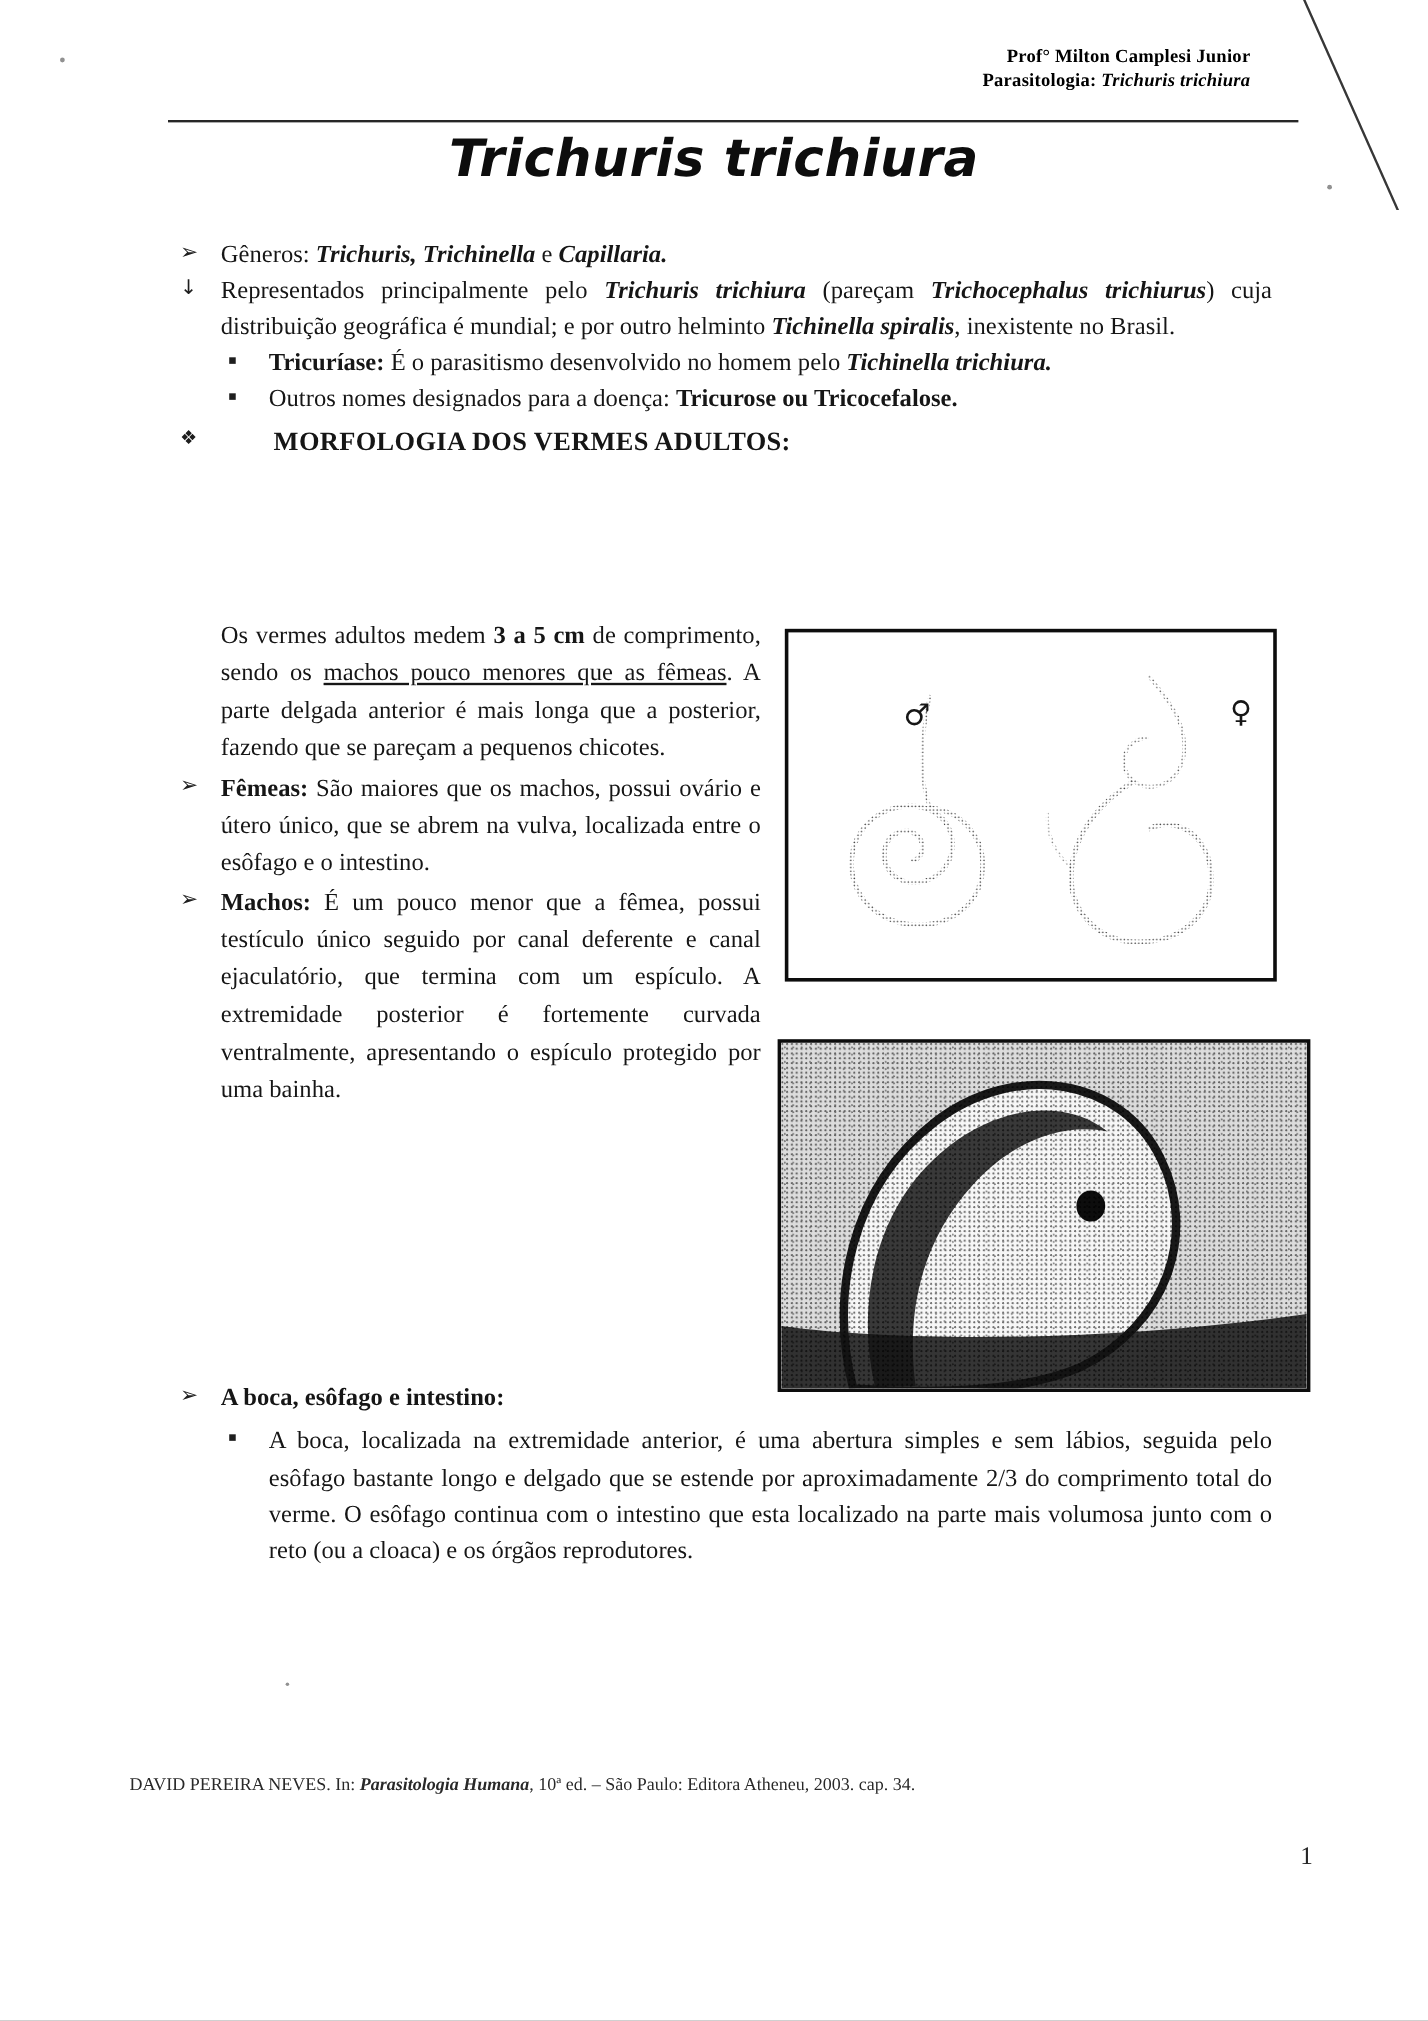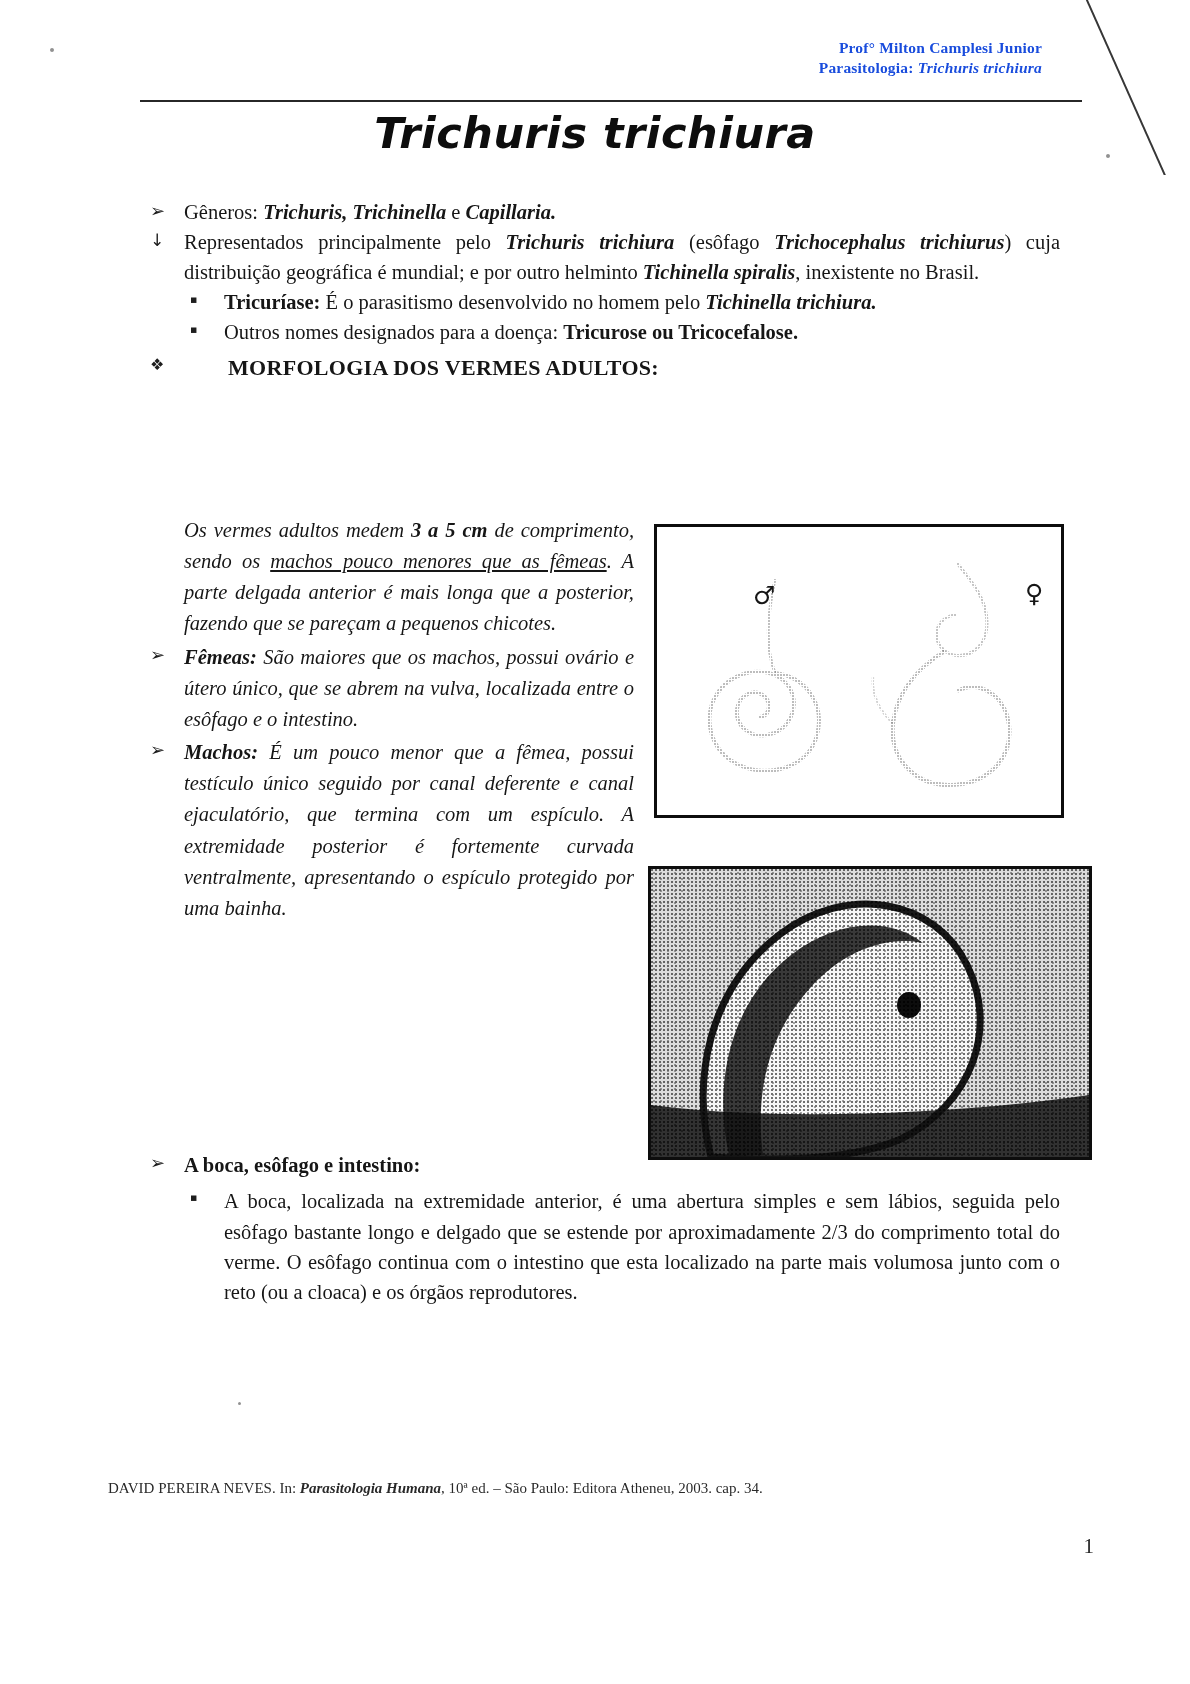--- a/index.html
+++ b/index.html
@@ -52,21 +52,21 @@
     top: 38px;
     right: 148px;
     text-align: right;
     line-height: 1.32;
   }
   .doc-header .line {
     font-family: "Liberation Serif", serif;
     font-weight: bold;
     font-size: 15.5px;
     letter-spacing: .2px;
-    color: #1d4ed8;
+    color: #000000;
     white-space: nowrap;
   }
   .doc-header .line .ital {
     font-style: italic;
   }
   .header-rule {
     position: absolute;
     left: 140px;
     right: 108px;
     top: 100px;
@@ -196,21 +196,21 @@
 
   
   .col-left {
     position: absolute;
     top: 515px;
     left: 148px;
     width: 486px;
     font-size: 20.5px;
     line-height: 1.52;
   }
-  .col-left p.blk { text-align: justify; font-style: italic; }
+  .col-left p.blk { text-align: justify; }
 
   .tail-wrap {
     position: absolute;
     top: 1150px;
     left: 148px;
     width: 912px;
     font-size: 20.5px;
     line-height: 1.48;
   }
 
@@ -262,21 +262,21 @@
       <span>Gêneros:</span>
       <span class="bi">Trichuris, Trichinella</span>
       <span>e</span>
       <span class="bi">Capillaria.</span>
     </p>
 
     <p class="blk lvl1" style="text-align:justify;">
       <span class="bullet">↓</span>
       <span>Representados principalmente pelo</span>
       <span class="bi">Trichuris trichiura</span>
-      <span>(esôfago</span>
+      <span>(pareçam</span>
       <span class="bi">Trichocephalus trichiurus</span><span>) cuja distribuição geográfica é mundial; e por outro helminto</span>
       <span class="bi">Tichinella spiralis</span><span>, inexistente no Brasil.</span>
     </p>
 
     <p class="blk lvl2">
       <span class="bullet">▪</span>
       <b>Tricuríase:</b>
       <span>É o parasitismo desenvolvido no homem pelo</span>
       <span class="bi">Tichinella trichiura.</span>
     </p>

